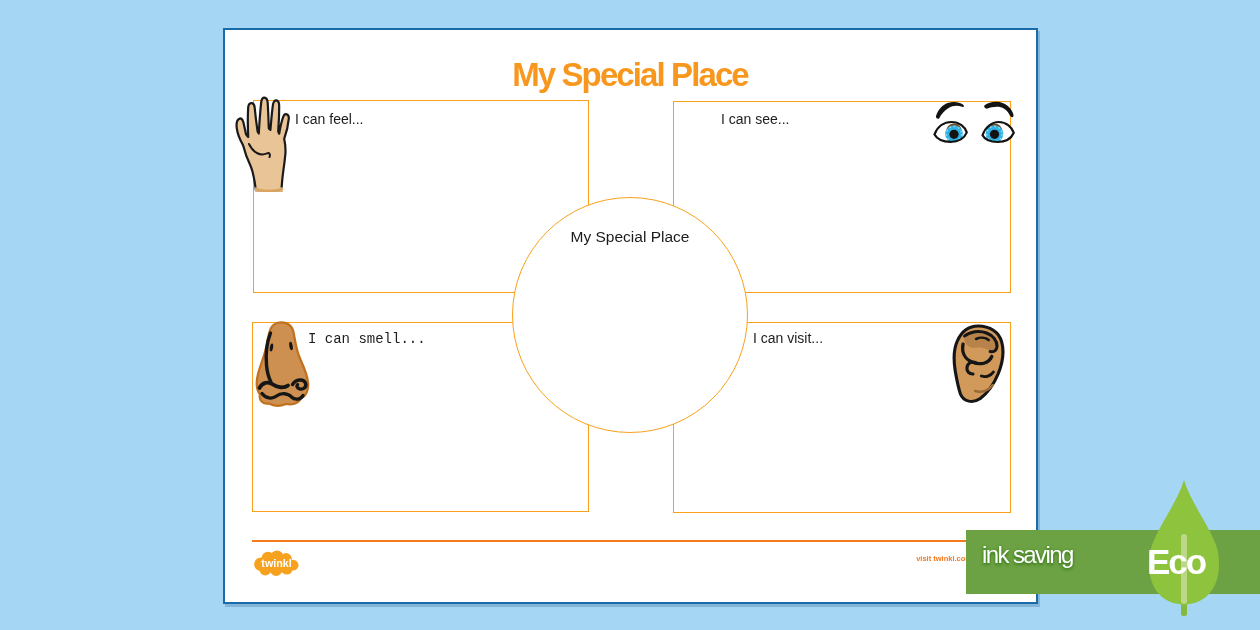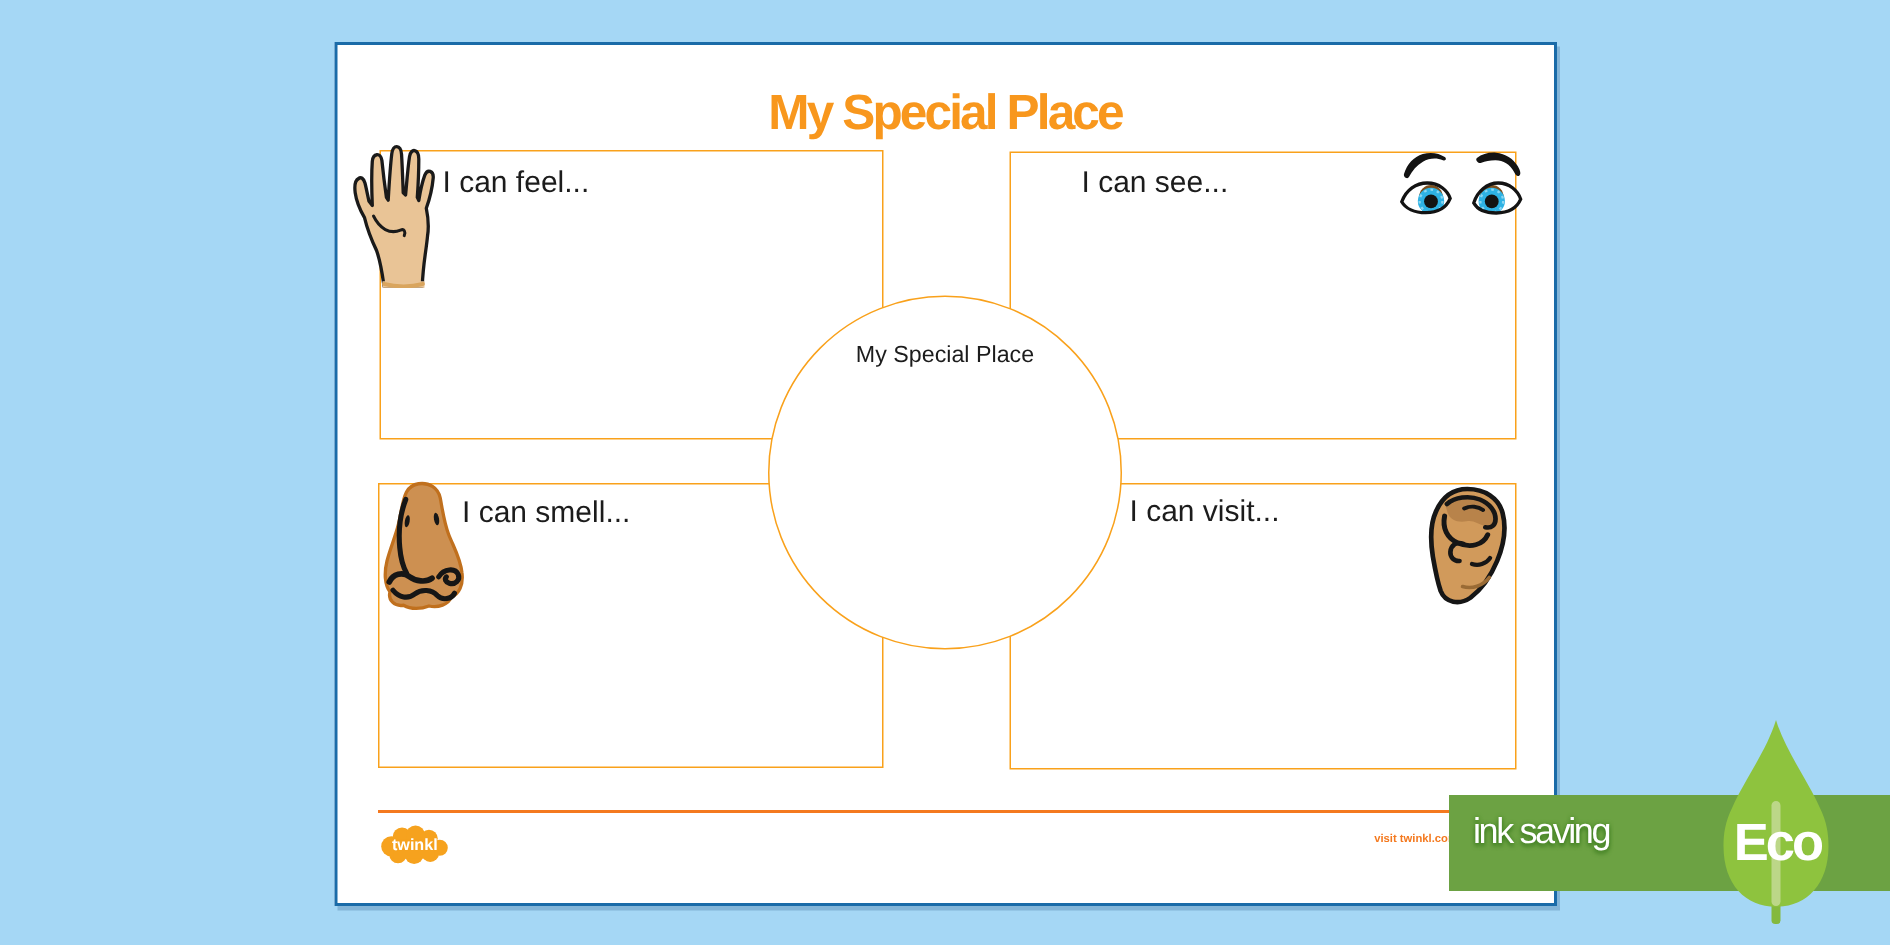--- a/index.html
+++ b/index.html
@@ -6,30 +6,30 @@
   body{width:1260px;height:630px;background:#a5d7f5;font-family:"Liberation Sans",sans-serif;position:relative;overflow:hidden;}
   .page{position:absolute;left:223px;top:28px;width:811px;height:572px;background:#fff;border:2px solid #1a6ba8;box-shadow:2px 3px 0 rgba(30,80,130,.25);}
   .box{position:absolute;background:#fff;border:1px solid #f9a11b;}
   #b-tl{left:253px;top:100px;width:334px;height:191px;}
   #b-tr{left:673px;top:101px;width:336px;height:190px;}
   #b-bl{left:252px;top:322px;width:335px;height:188px;}
   #b-br{left:673px;top:322px;width:336px;height:189px;}
   .circle{position:absolute;left:512px;top:197px;width:236px;height:236px;border-radius:50%;background:#fff;border:1.5px solid #f9a11b;box-sizing:border-box;}
   .title{position:absolute;left:0;top:56px;width:1260px;text-align:center;font-size:33px;font-weight:bold;letter-spacing:-1.9px;color:#f8971d;}
   .ctext{position:absolute;left:512px;top:228px;width:236px;text-align:center;font-size:15.5px;color:#1c1c1c;}
-  .lbl{position:absolute;font-size:20px;color:#1c1c1c;}
+  .lbl{position:absolute;font-size:14px;color:#1c1c1c;}
   #l-feel{left:295px;top:111px;}
   #l-see{left:681px;top:111px;margin-left:40px;}
-  #l-smell{left:308px;top:331px;}
+  #l-smell{left:308px;top:331px;font-family:Liberation Mono, monospace;}
   #l-hear{left:753px;top:330px;}
   .fline{position:absolute;left:252px;top:540px;width:758px;height:2px;background:#f4791f;}
   .visit{position:absolute;right:288px;top:554px;font-size:7.5px;font-weight:bold;color:#f4791f;}
   .badge{position:absolute;left:966px;top:530px;width:294px;height:64px;background:#6ca243;}
   .inksav{position:absolute;left:982px;top:541px;font-size:24px;letter-spacing:-1.6px;color:#fff;text-shadow:0 2px 3px #3c7a20, 0 0 3px #4b8c28;}
-  .eco{position:absolute;left:1147px;top:542px;width:76px;text-align:center;font-size:35px;letter-spacing:-2px;font-weight:bold;color:#fff;}
+  .eco{position:absolute;left:1147px;top:542px;width:76px;font-size:35px;letter-spacing:-2px;font-weight:bold;color:#fff;}
   svg{position:absolute;}
 </style>
 </head>
 <body>
   <div class="page"></div>
   <div class="box" id="b-tl"></div>
   <div class="box" id="b-tr"></div>
   <div class="box" id="b-bl"></div>
   <div class="box" id="b-br"></div>
   <div class="circle"></div>

